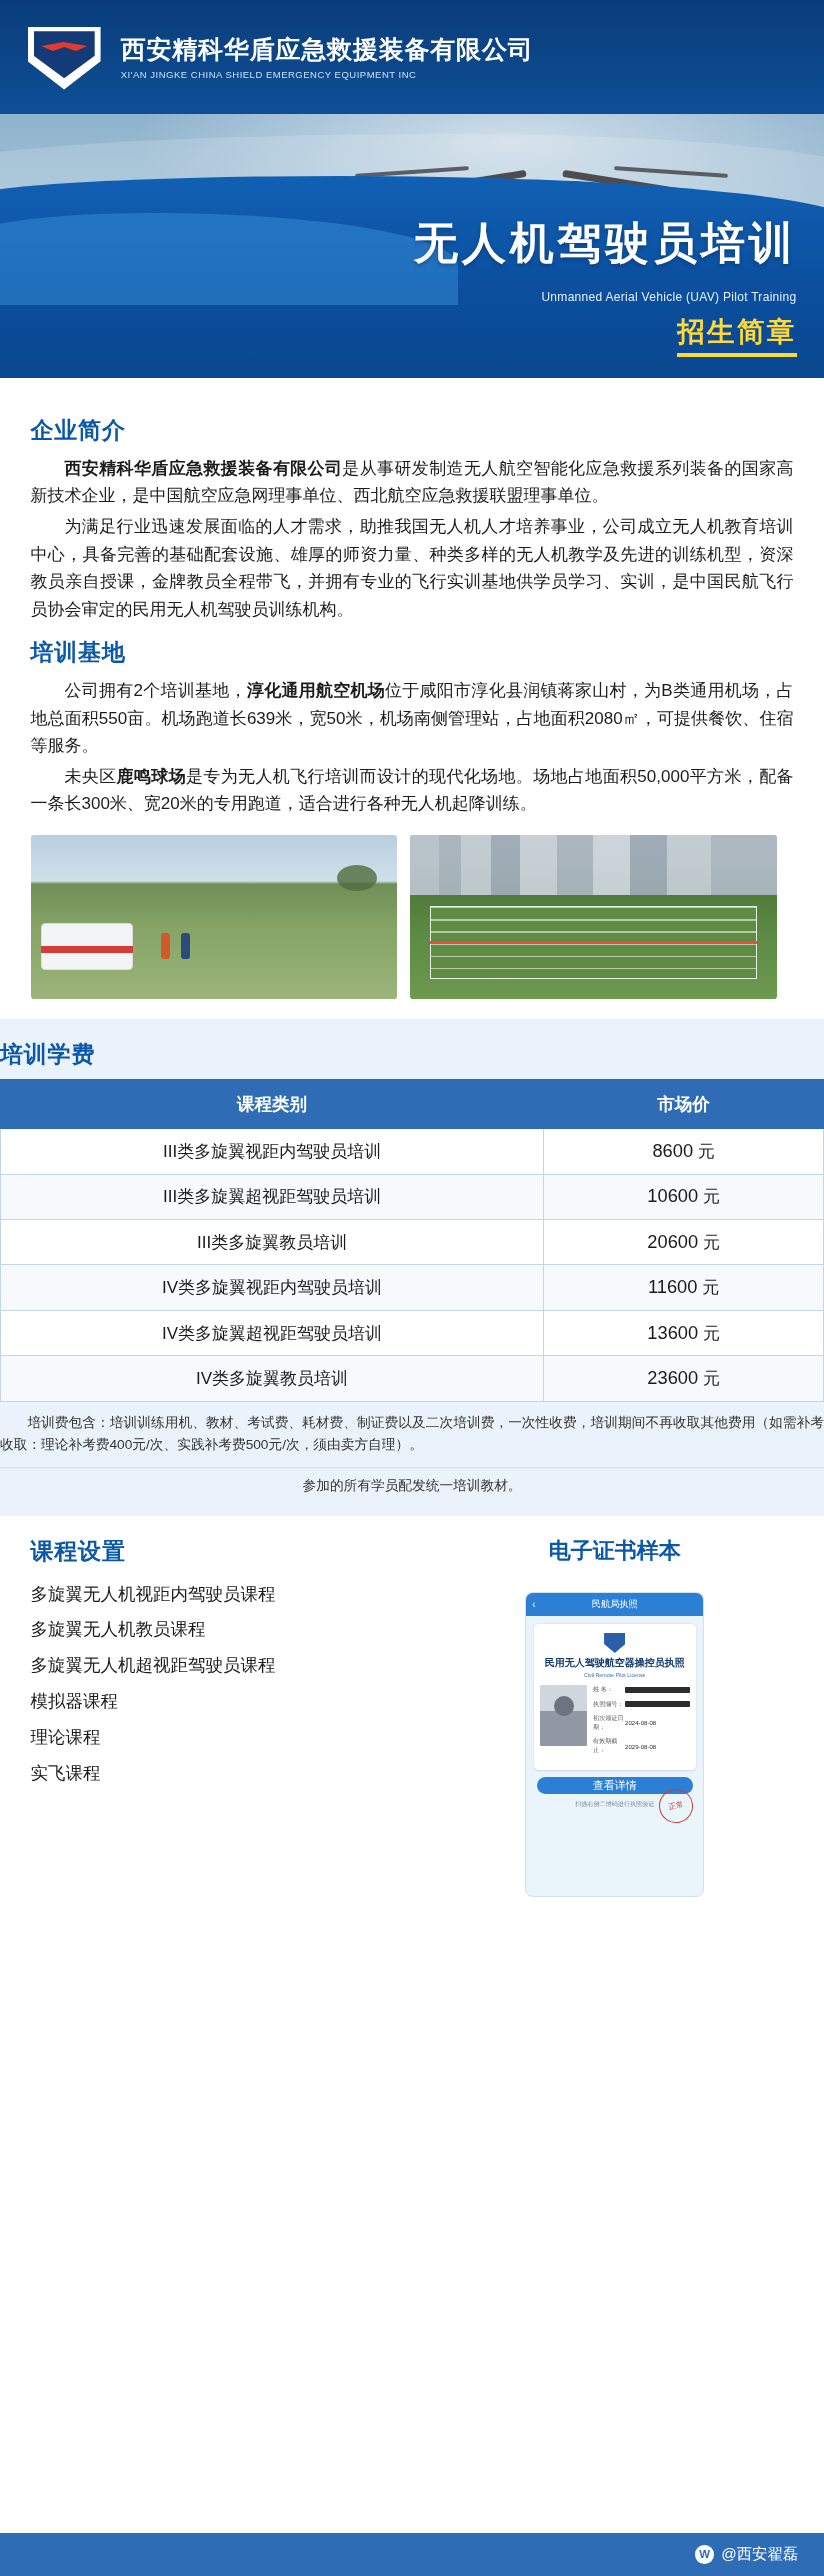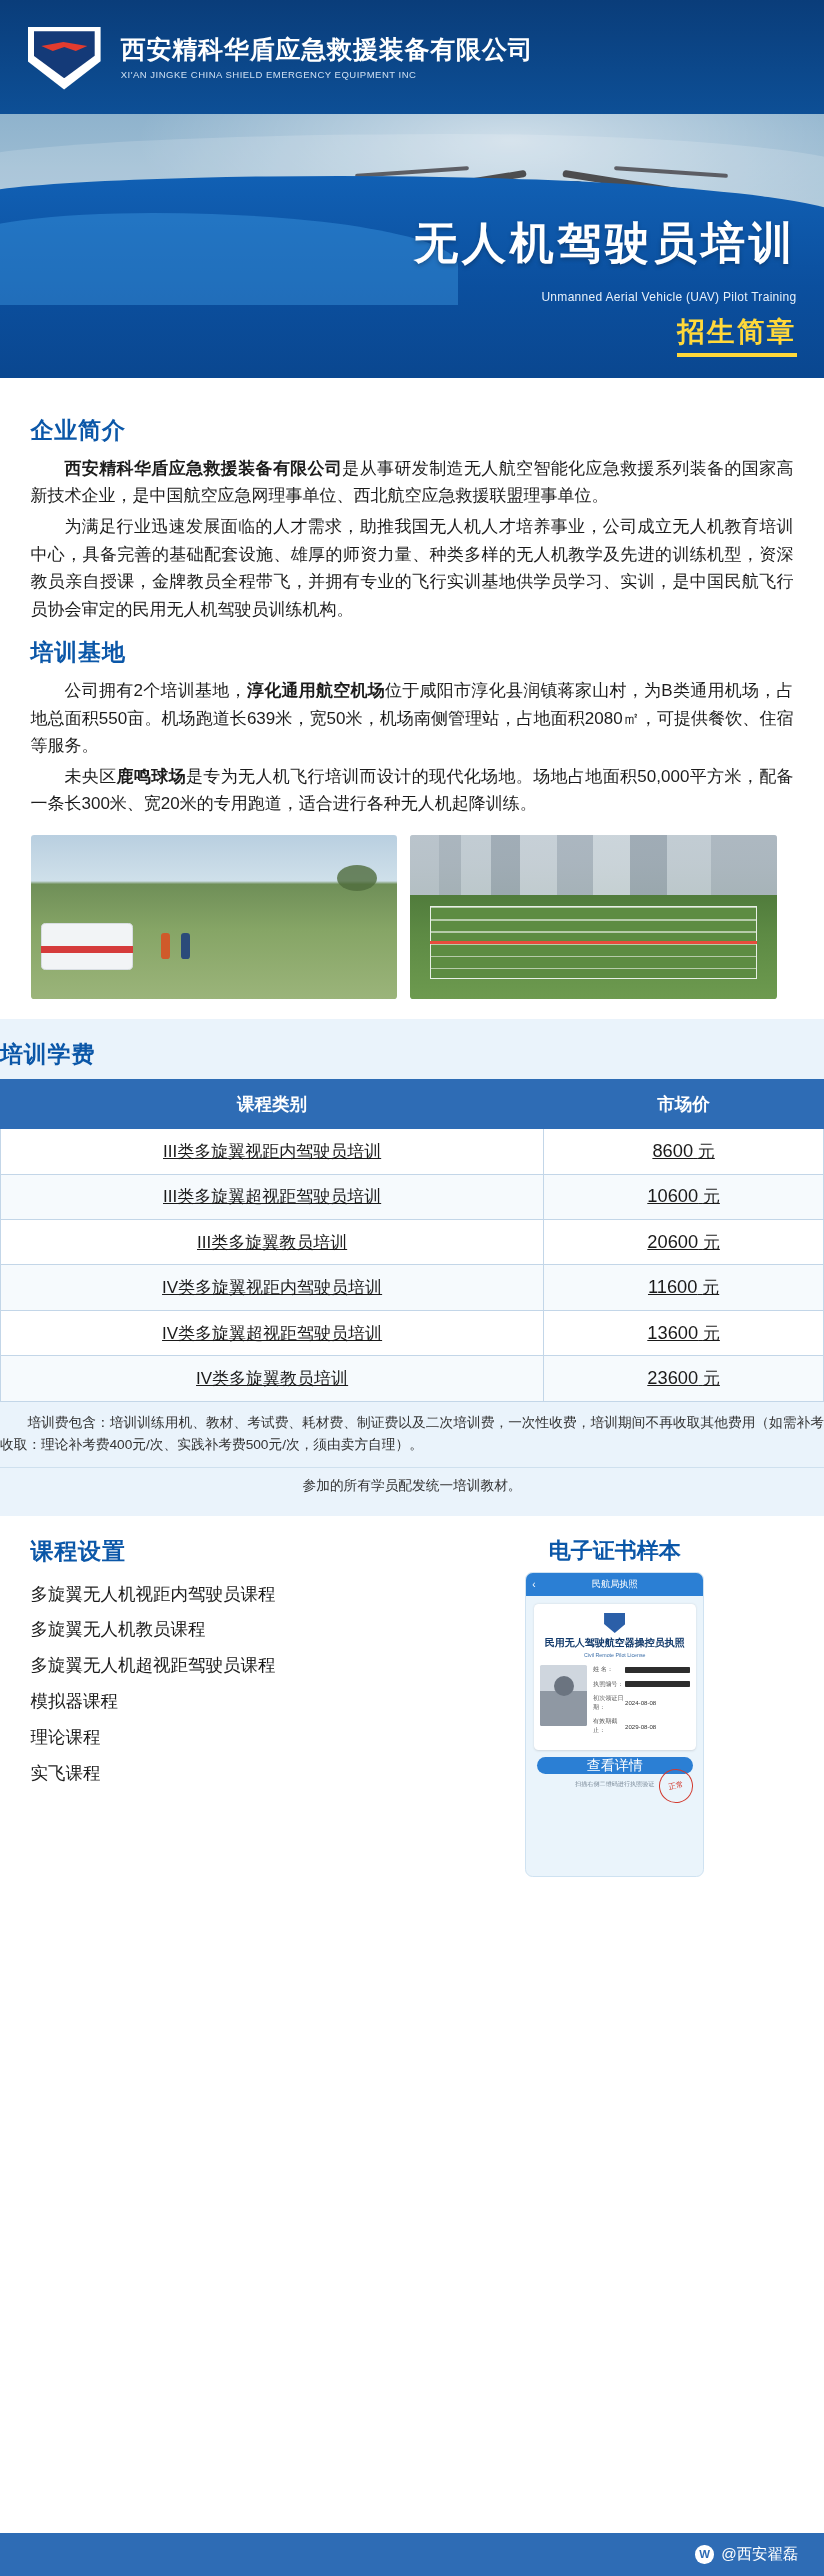--- a/index.html
+++ b/index.html
@@ -219,42 +219,42 @@
   }
   table.fees {
     width: 100%; border-collapse: collapse; background: #ffffff;
     font-size: 17px;
   }
   table.fees th {
     background: #2e6cb5; color: #ffffff; font-weight: bold;
     padding: 12.2px 0; font-size: 17.5px; border: 0.8px solid #2e6cb5;
   }
   table.fees td {
-    border: 0.8px solid #c3d6e8; padding: 10.7px 0; text-align: center; text-decoration: underline;
+    border: 0.8px solid #c3d6e8; padding: 10.7px 0; text-align: center;
   }
   table.fees tr:nth-child(odd) td { background: #ffffff; }
   table.fees tr:nth-child(even) td { background: #f6fafd; }
   .fee-num { font-size: 18.3px; }
   .fee-note {
     font-size: 13.7px; line-height: 1.6; color: #333; margin-top: 10.7px; text-indent: 2em;
     text-align: justify;
   }
   .fee-note2 {
     font-size: 13.7px; color: #333; text-align: center; margin-top: 10.7px;
     border-top: 0.8px solid #cfe0ee; padding-top: 9.2px;
   }
 
   
   .bottom { display: flex; padding: 20px 30.5px 0 30.5px; gap: 18.3px; }
   .col-left { flex: 1 1 52%; }
   .col-right { flex: 1 1 48%; text-align: center; }
   .course-list { margin-top: 7.6px; }
   .course-item { font-size: 17.5px; line-height: 2.05; color: #1c1c1c; }
   .cert-title {
-    color: #0b57a8; font-size: 22px; font-weight: bold; text-align: center; margin-bottom: 6px;
+    color: #0b57a8; font-size: 22px; font-weight: bold; text-align: center; margin-bottom: 26px;
   }
   .phone {
     width: 179px; height: 305px; margin: 0 auto;
     background: #eaf4fb; border: 1.5px solid #cfe2f1; border-radius: 7.6px;
     position: relative; overflow: hidden;
   }
   .phone-top {
     height: 23px; background: #2b7fd4; color:#fff; font-size: 9.2px;
     display:flex; align-items:center; justify-content:center; position: relative;
   }
@@ -286,21 +286,21 @@
   .cf-val { flex:1; height: 6.1px; background:#2d2d2d; border-radius:0.8px; }
   .cf-val.txt { background:none; height:auto; color:#333; }
   .stamp {
     position:absolute; right: 10.7px; bottom: 73px; width: 34px; height: 34px;
     border: 1.5px solid #d23a2f; border-radius: 50%; color:#d23a2f;
     font-size: 7.6px; display:flex; align-items:center; justify-content:center;
     transform: rotate(-12deg);
   }
   .phone-btn {
     margin: 4.6px 10.7px 0 10.7px; height: 17px; border-radius: 8.4px;
-    background:#2b7fd4; color:#fff; font-size: 14px;
+    background:#2b7fd4; color:#fff; font-size: 11px;
     display:flex; align-items:center; justify-content:center;
   }
   .phone-foot { font-size: 6.1px; color:#7b8a99; text-align:center; margin-top: 6.1px; }
 
   
   .footer {
     position: absolute; left: 0; right: 0; bottom: 0; height: 43px;
     background: #2e6cb5; display:flex; align-items:center; justify-content:flex-end;
     padding-right: 26px; gap: 7.6px;
   }

